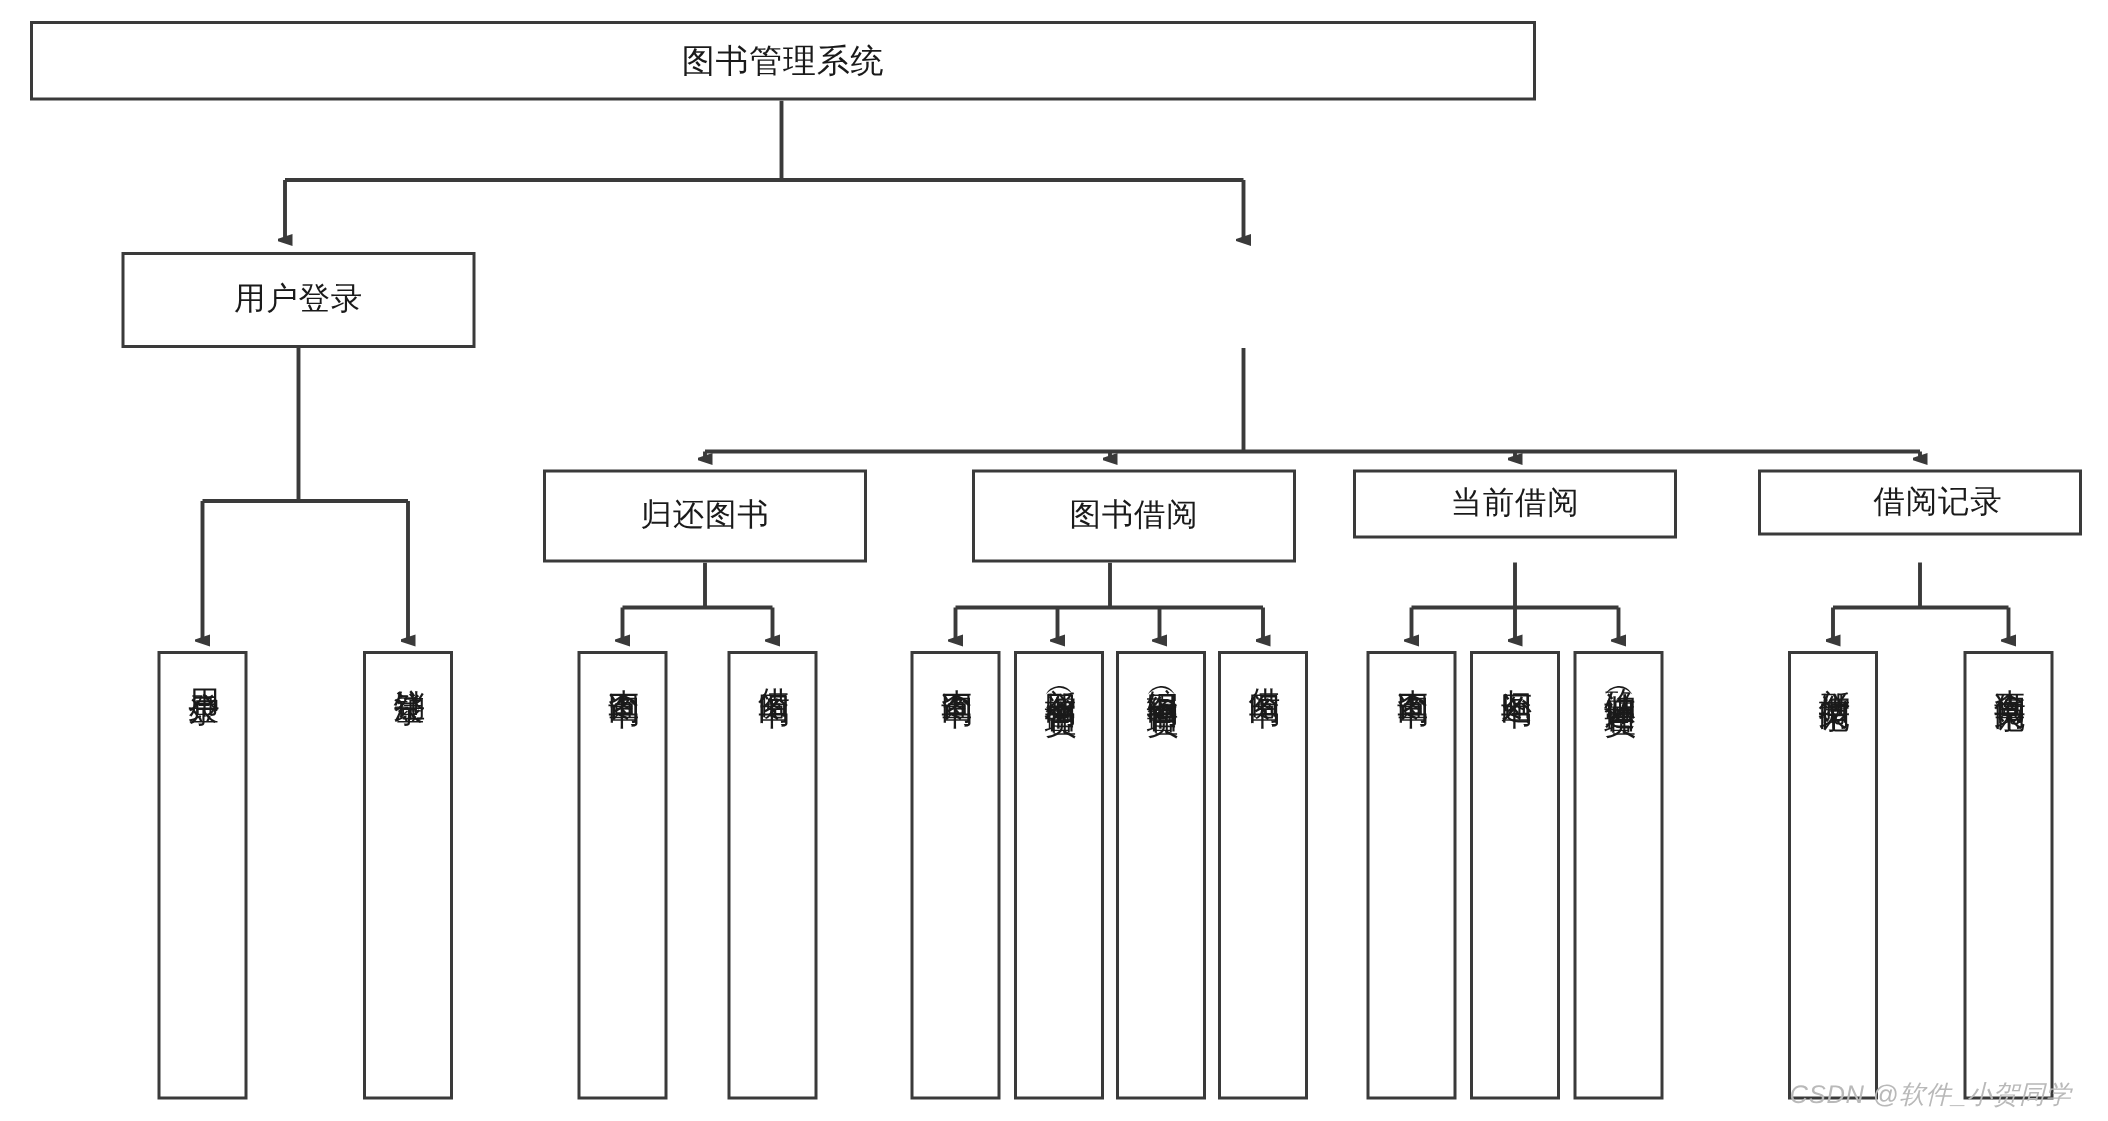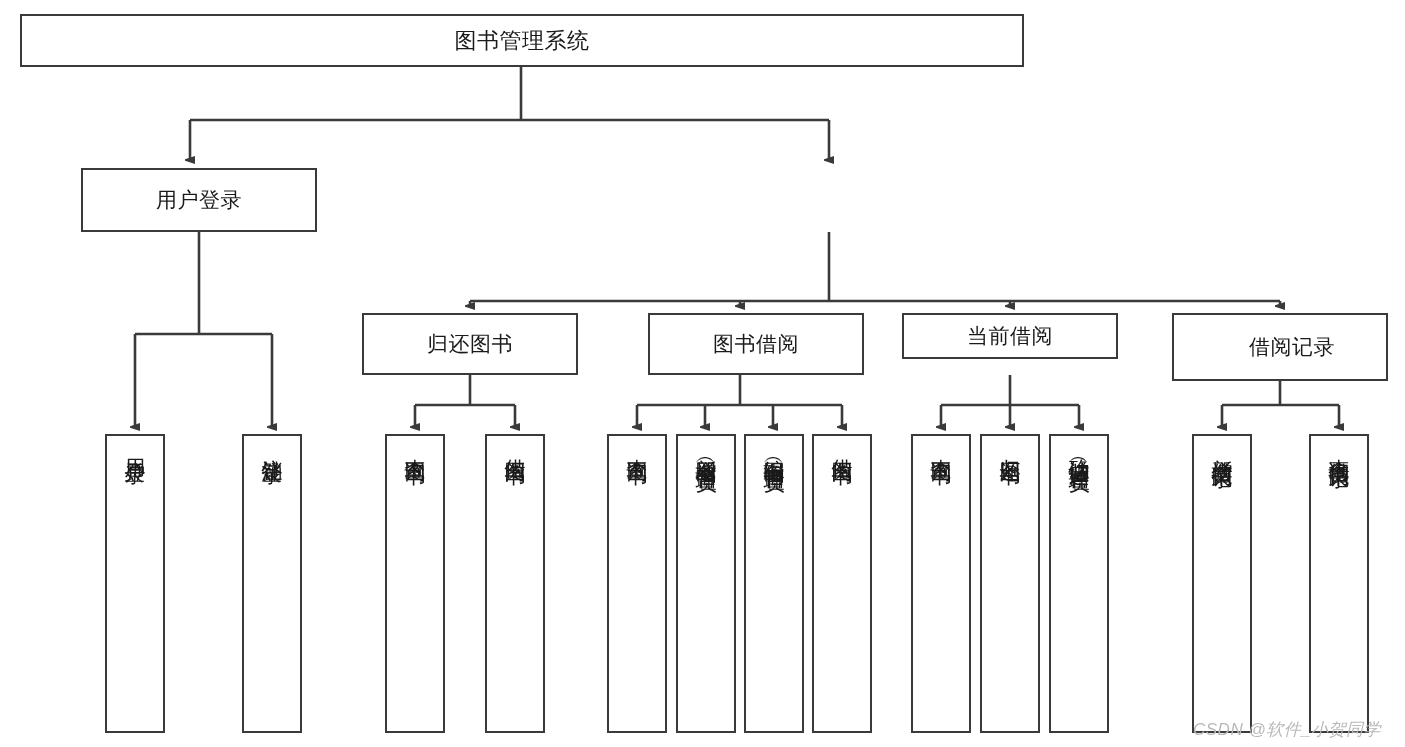--- a/index.html
+++ b/index.html
@@ -137,21 +137,21 @@
 
   <div class="node horiz" style="left:362px; top:313px; width:216px; height:62px;">
     <span class="label">归还图书</span>
   </div>
   <div class="node horiz" style="left:648px; top:313px; width:216px; height:62px;">
     <span class="label">图书借阅</span>
   </div>
   <div class="node horiz" style="left:902px; top:313px; width:216px; height:46px;">
     <span class="label">当前借阅</span>
   </div>
-  <div class="node horiz" style="left:1172px; top:313px; width:216px; height:68px;padding-left:24px;">
+  <div class="node horiz" style="left:1172px; top:313px; width:216px; height:44px;padding-left:24px;">
     <span class="label">借阅记录</span>
   </div>
 
   <div class="node vert" style="left:105px; top:434px; width:60px; height:299px;">
     <span class="label">用户登录</span>
   </div>
   <div class="node vert" style="left:242px; top:434px; width:60px; height:299px;">
     <span class="label">注销登录</span>
   </div>
 

